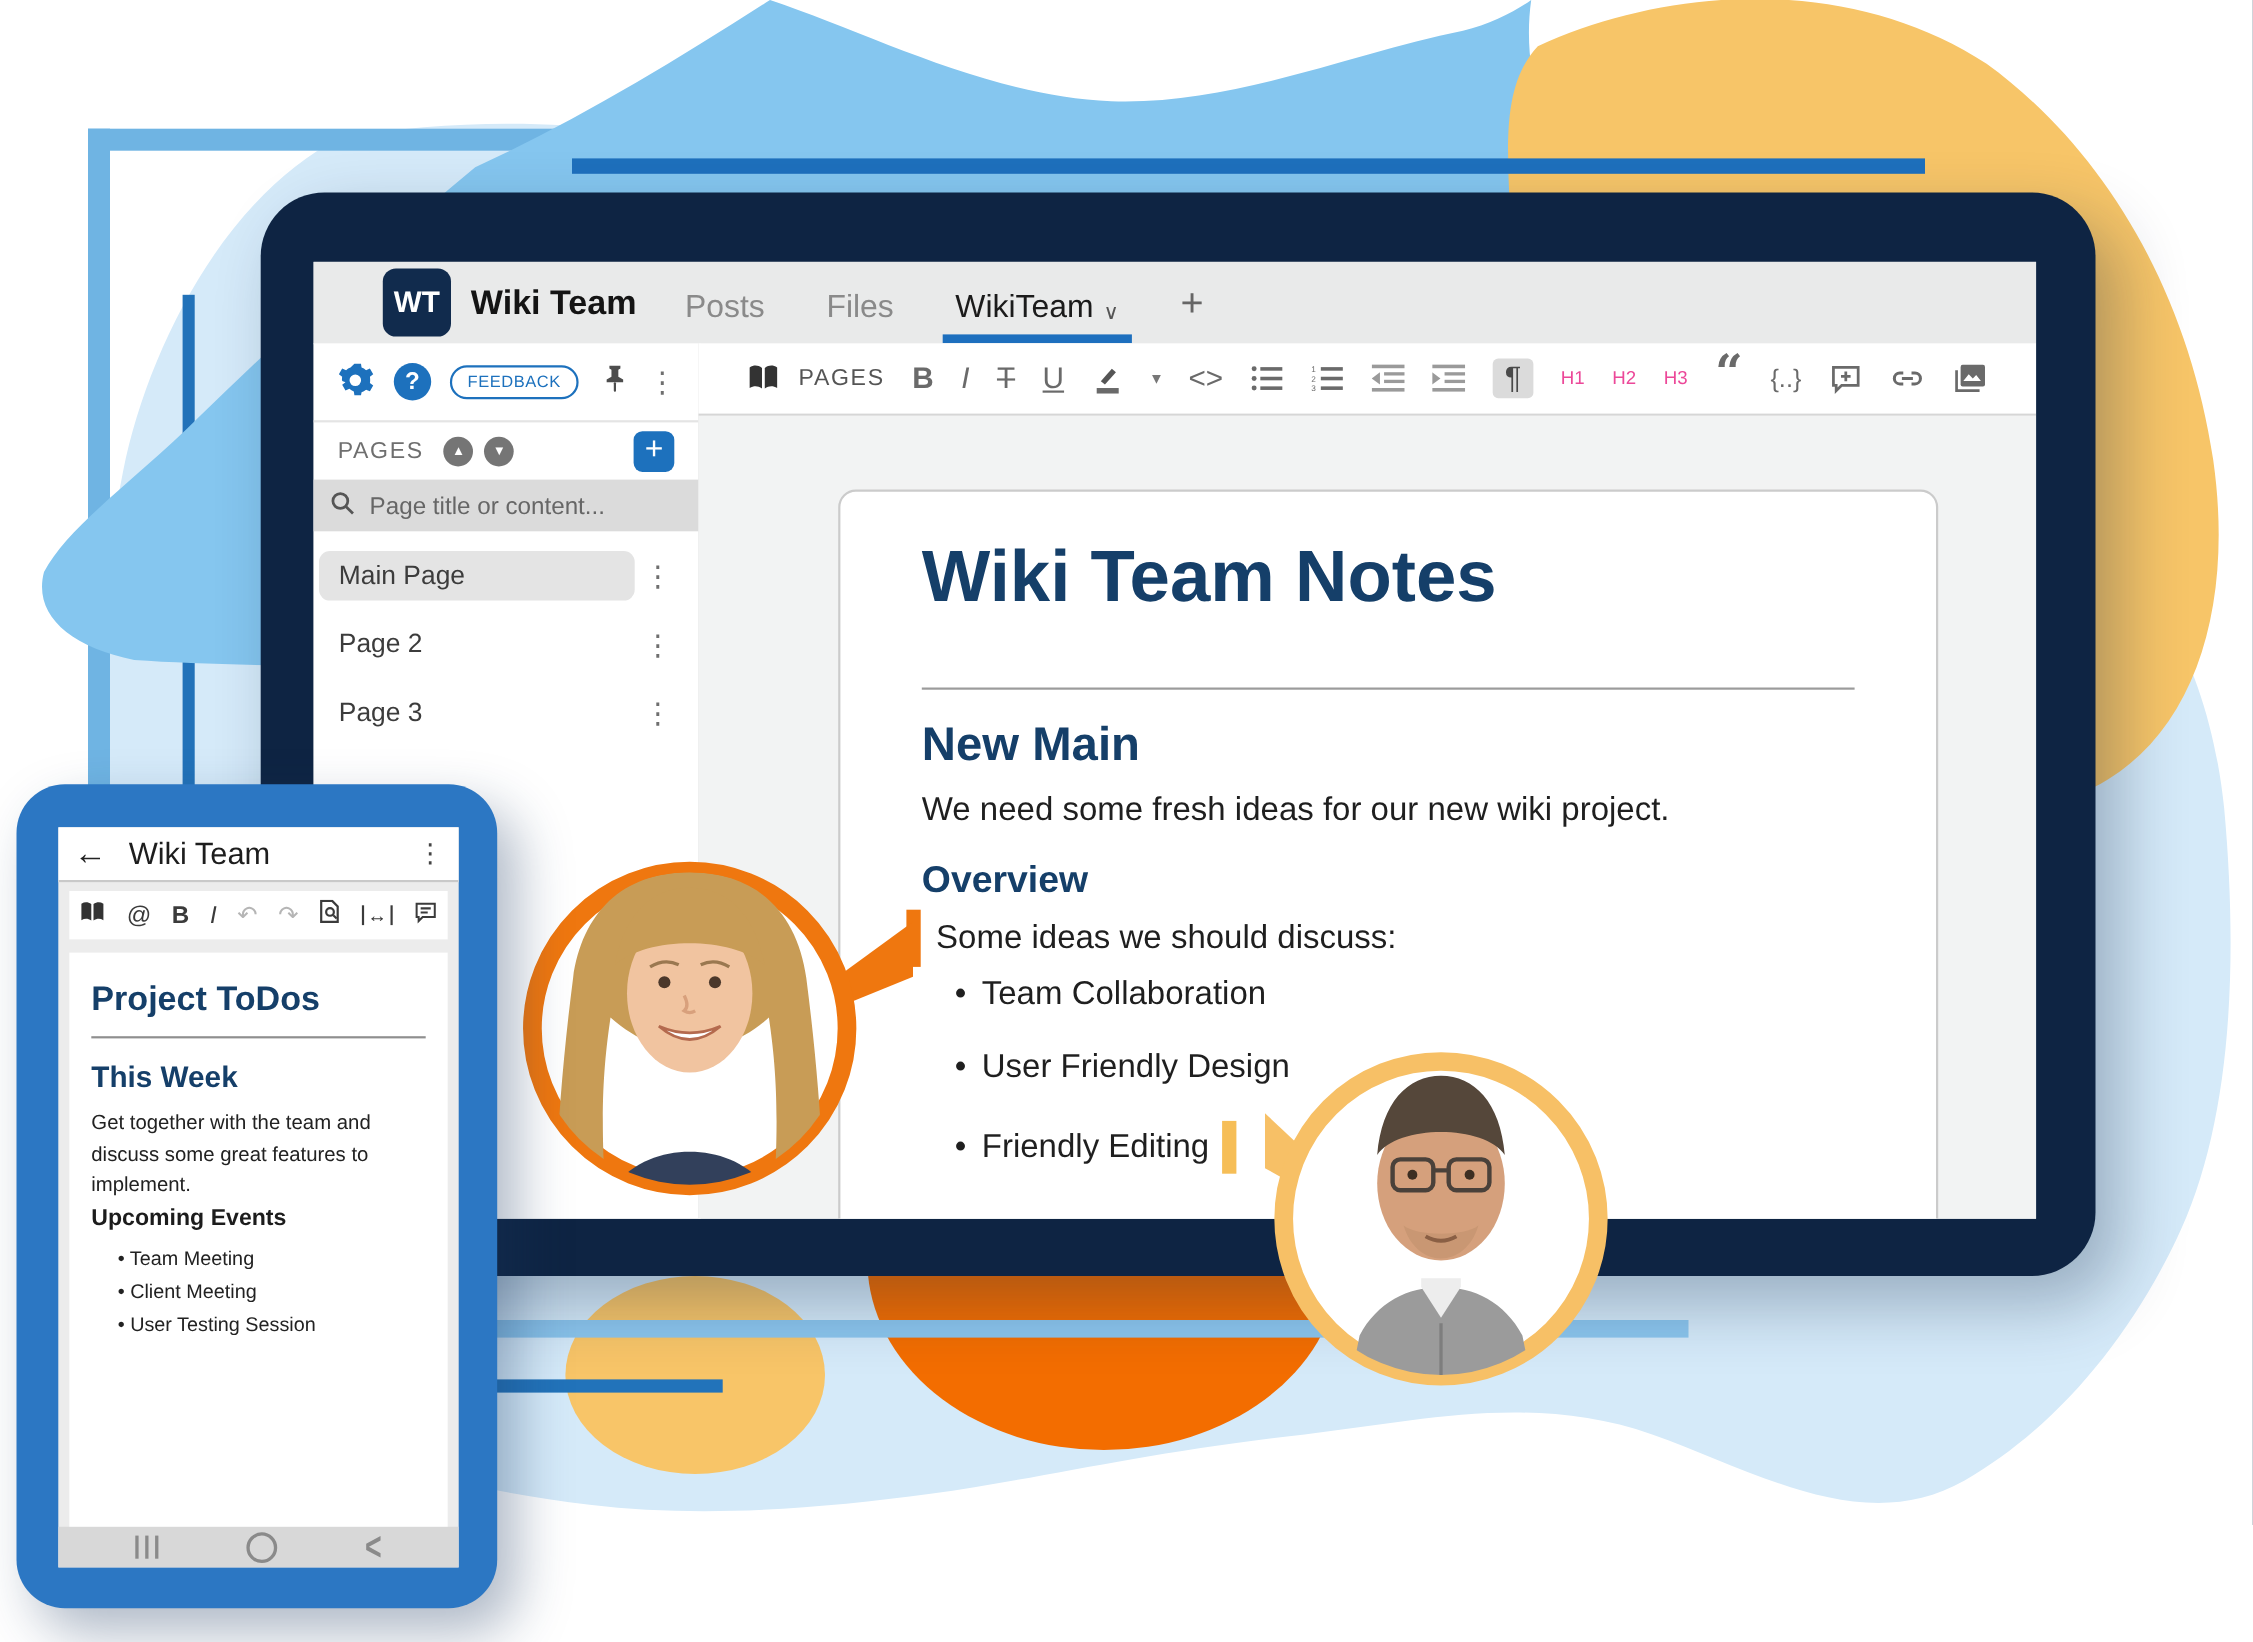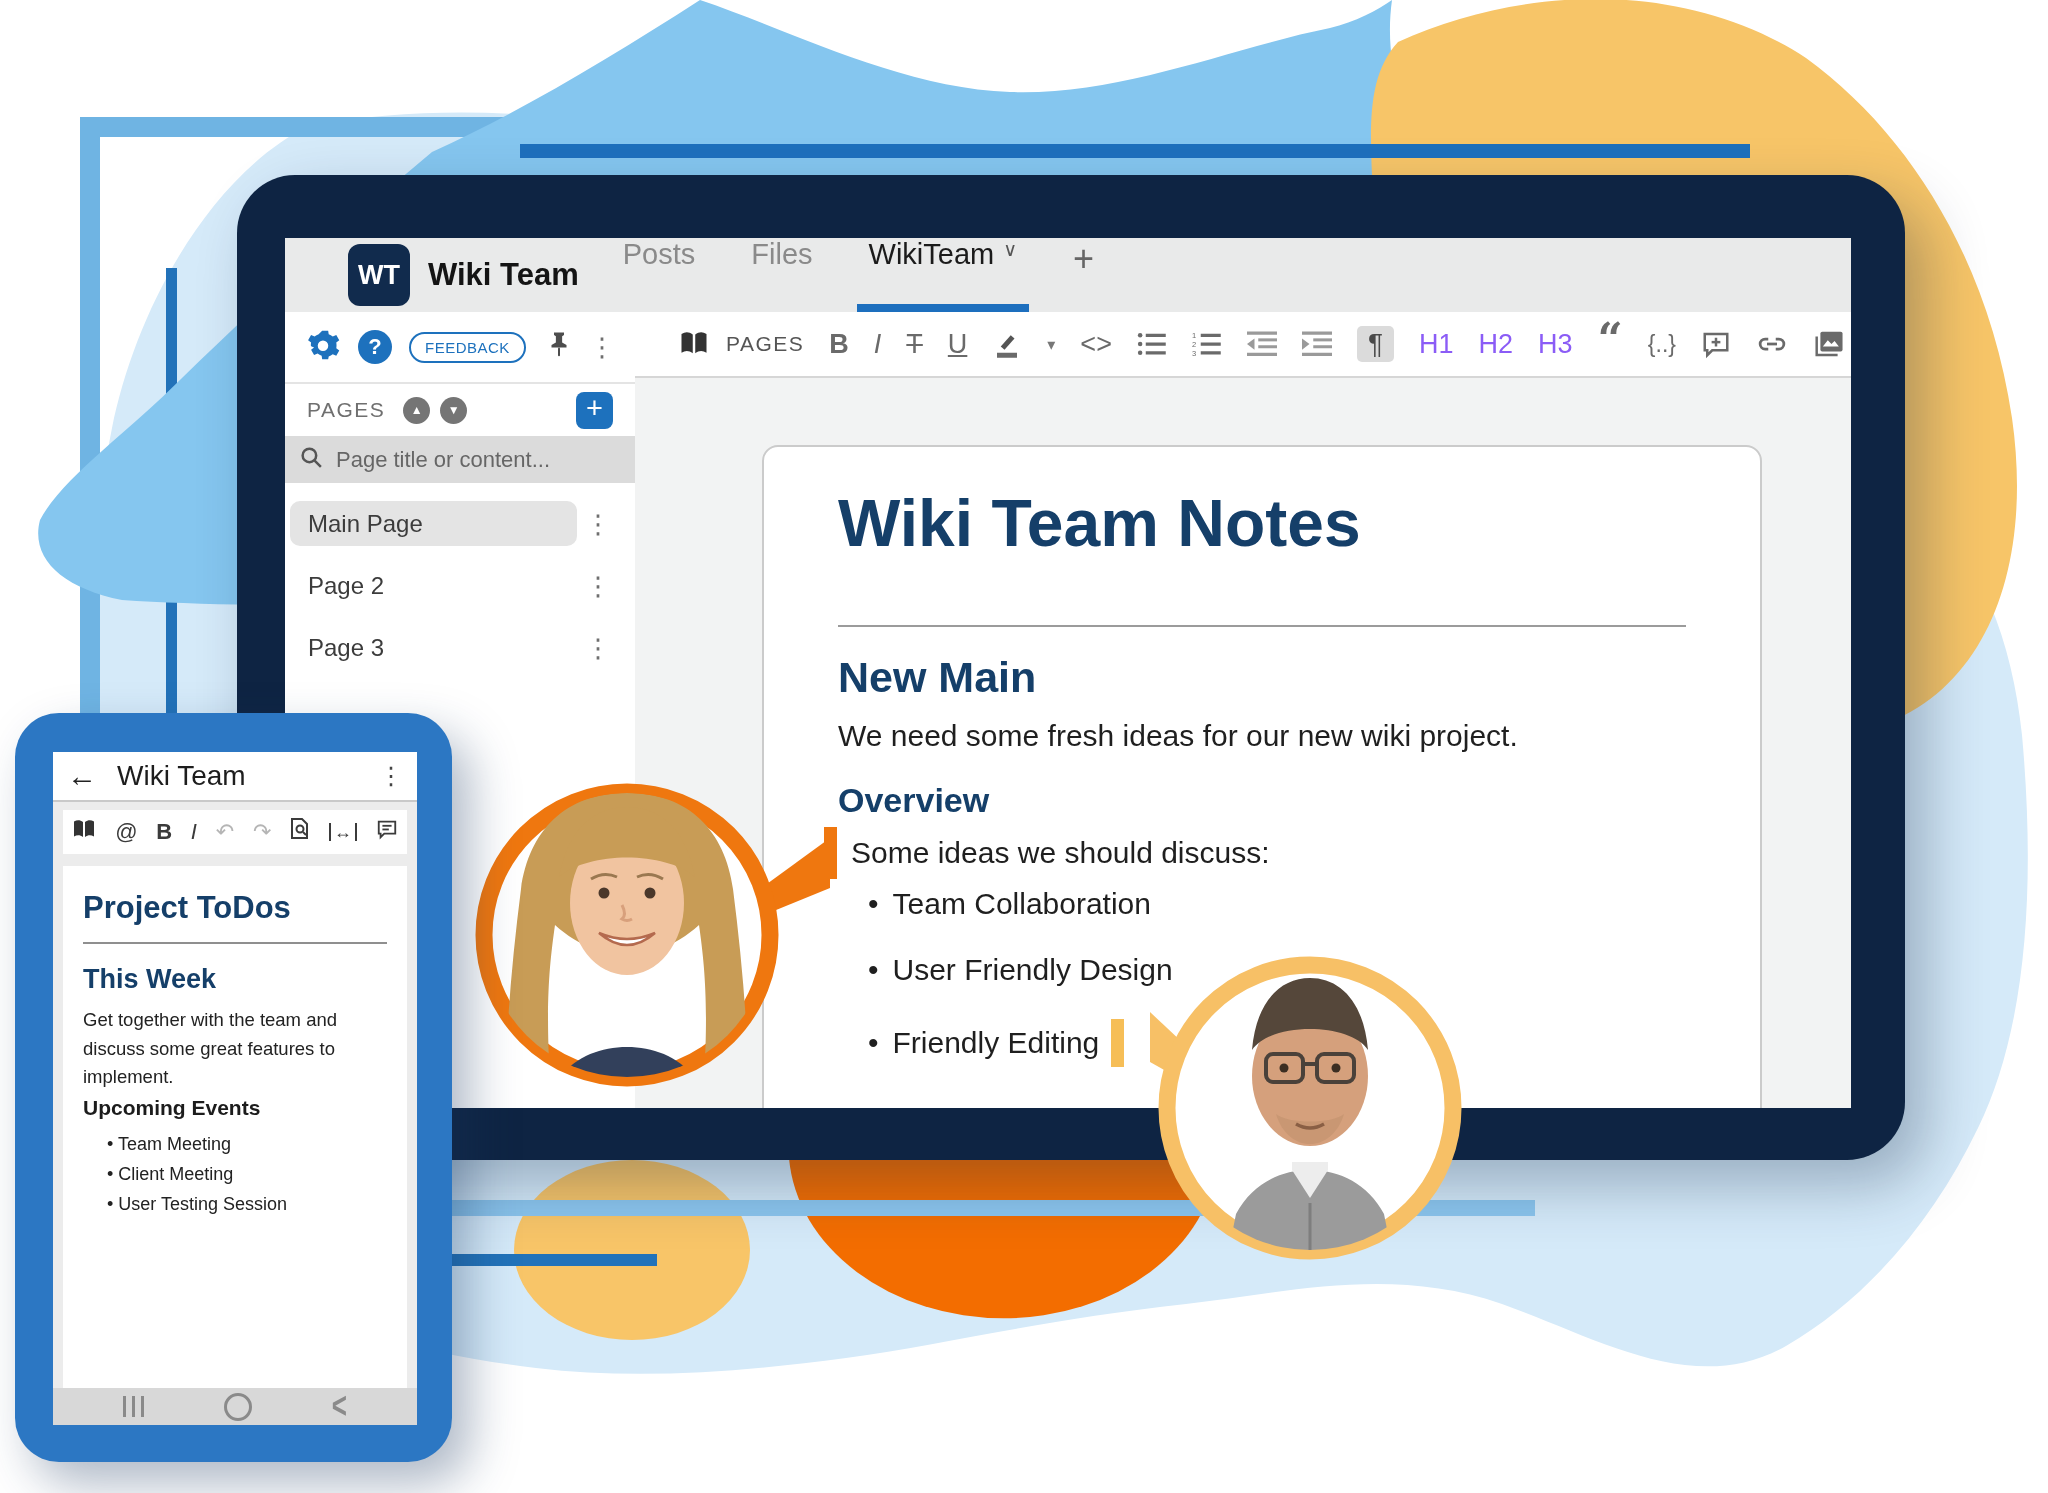--- a/index.html
+++ b/index.html
@@ -14,21 +14,21 @@
   .monitor{position:absolute;left:237px;top:175px;width:1668px;height:985px;background:#0E2443;
            border-radius:58px;box-shadow:22px 26px 60px rgba(15,35,65,.30)}
   .screen{position:absolute;left:48px;top:63px;width:1566px;height:870px;background:#F2F3F3;overflow:hidden}
 
   .app-header{position:absolute;left:0;top:0;width:1566px;height:74px;background:#E9EAEA;
               border-bottom:1px solid #D9D9D9;display:flex;align-items:center}
   .wt-logo{margin-left:63px;width:62px;height:62px;background:#112B4D;border-radius:12px;
            color:#fff;font-weight:bold;font-size:27px;display:flex;align-items:center;justify-content:center}
   .app-title{font-size:31px;font-weight:bold;color:#141414;margin-left:18px}
   .tabs{display:flex;align-items:stretch;height:100%;margin-left:40px;gap:48px}
-  .tab{display:flex;align-items:flex-start;font-size:29px;color:#8a8a8a;position:relative;padding:0 4px;cursor:default}
+  .tab{display:flex;align-items:flex-end;font-size:29px;color:#8a8a8a;position:relative;padding:16px 4px;cursor:default}
   .tab.active{color:#1b1b1b}
   .tab.active::after{content:"";position:absolute;left:-8px;right:-8px;bottom:0;height:8px;background:#1D6FBE}
   .tab .chev{font-size:19px;color:#555;margin-left:9px}
   .tab.addtab{font-size:36px;color:#666}
 
   
   .sidebar{position:absolute;left:0;top:74px;width:350px;height:796px;background:#fff;border-right:2px solid #DCDCDC}
   .sb-row1{height:70px;display:flex;align-items:center;padding:0 20px;gap:17px;border-bottom:2px solid #E4E4E4}
   .help-btn{width:34px;height:34px;border-radius:50%;background:#1D71BD;color:#fff;font-weight:bold;font-size:22px;
             display:flex;align-items:center;justify-content:center}
@@ -58,21 +58,21 @@
             border-bottom:2px solid #D6D6D6;display:flex;align-items:center;gap:25px;padding-left:44px;
             box-sizing:border-box;color:#6a6a6a;font-size:27px}
   .etoolbar svg{display:block}
   .tb-pages{font-size:21px;letter-spacing:1.5px;color:#555;margin-left:-8px}
   .tb-b{font-weight:bold}
   .tb-i{font-style:italic}
   .tb-s{text-decoration:line-through}
   .tb-u{text-decoration:underline}
   .tb-chev{font-size:16px;color:#777}
   .tb-para{background:#DBDBDB;border-radius:5px;padding:2px 11px;color:#4a4a4a;font-size:28px}
-  .tb-h{font-size:27px;color:#8b5cf6}
+  .tb-h{font-size:17px;color:#ec4899}
   .tb-quote{font-family:"DejaVu Serif",serif;font-weight:bold;font-size:44px;line-height:14px;height:22px}
 
   
   .canvas{position:absolute;left:350px;top:140px;width:1216px;height:730px;background:#F2F3F3;overflow:hidden}
   .card{position:absolute;left:127px;top:67px;width:996px;height:700px;background:#fff;
         border:2px solid #CBCBCB;border-radius:16px}
   .doc-title{position:absolute;left:74px;top:38px;font-size:66px;font-weight:bold;color:#153F69}
   .doc-rule{position:absolute;left:74px;top:178px;width:848px;height:2px;background:#9B9B9B}
   .doc-h1{position:absolute;left:74px;top:206px;font-size:43px;font-weight:bold;color:#153F69}
   .doc-p1{position:absolute;left:74px;top:272px;font-size:30px;color:#1f1f1f}

